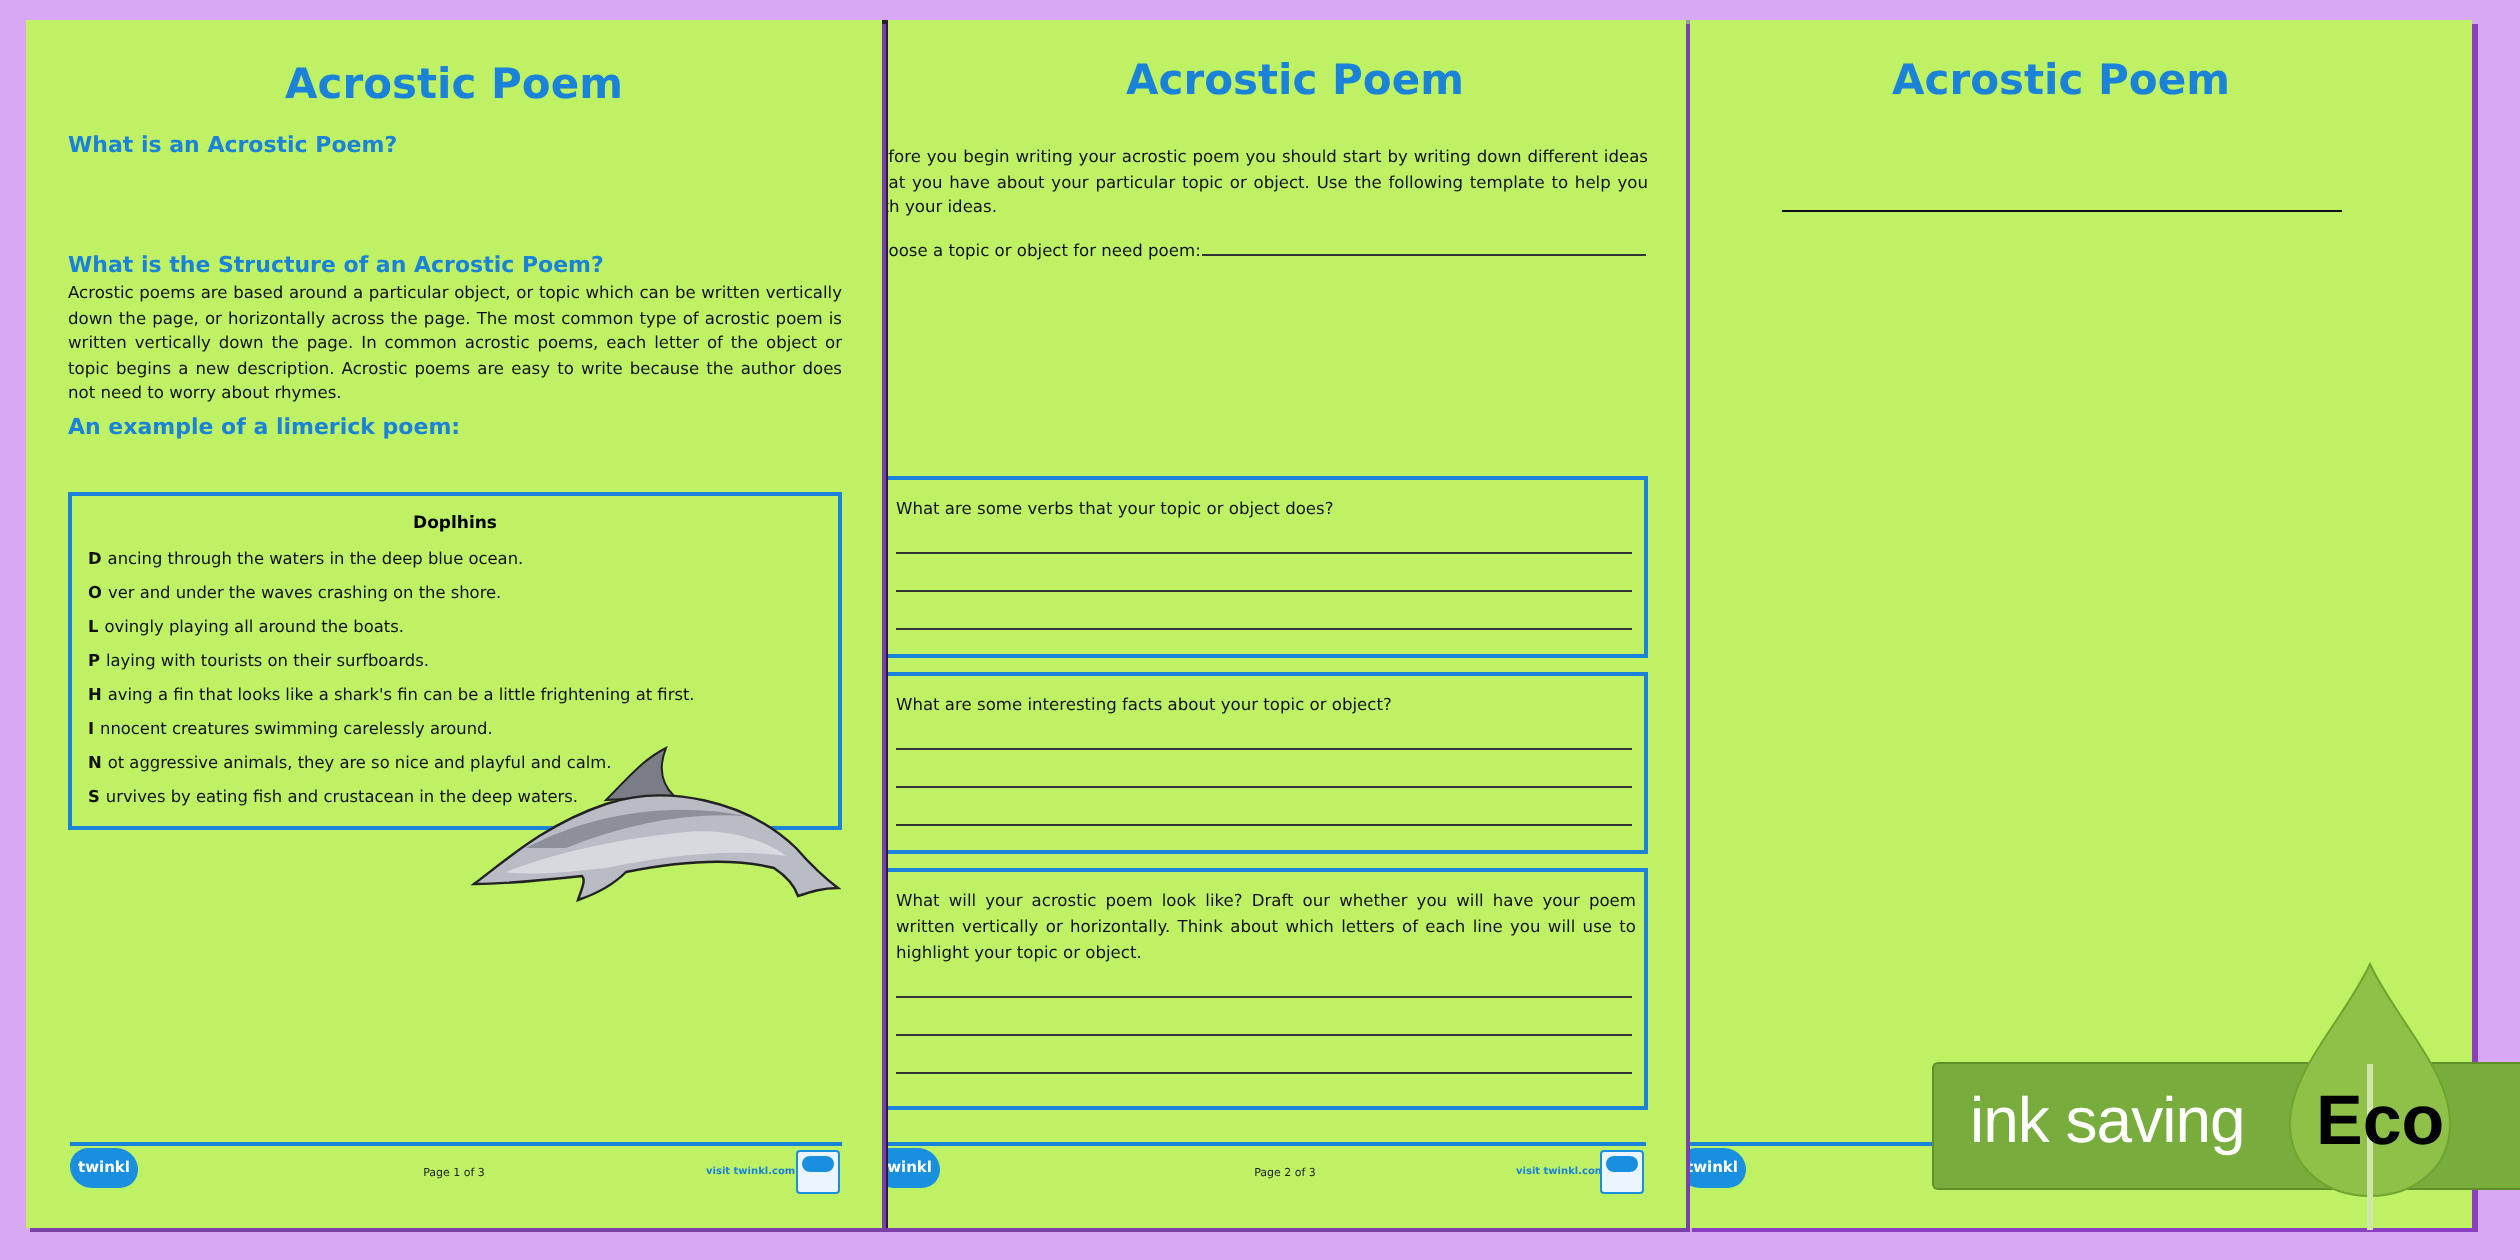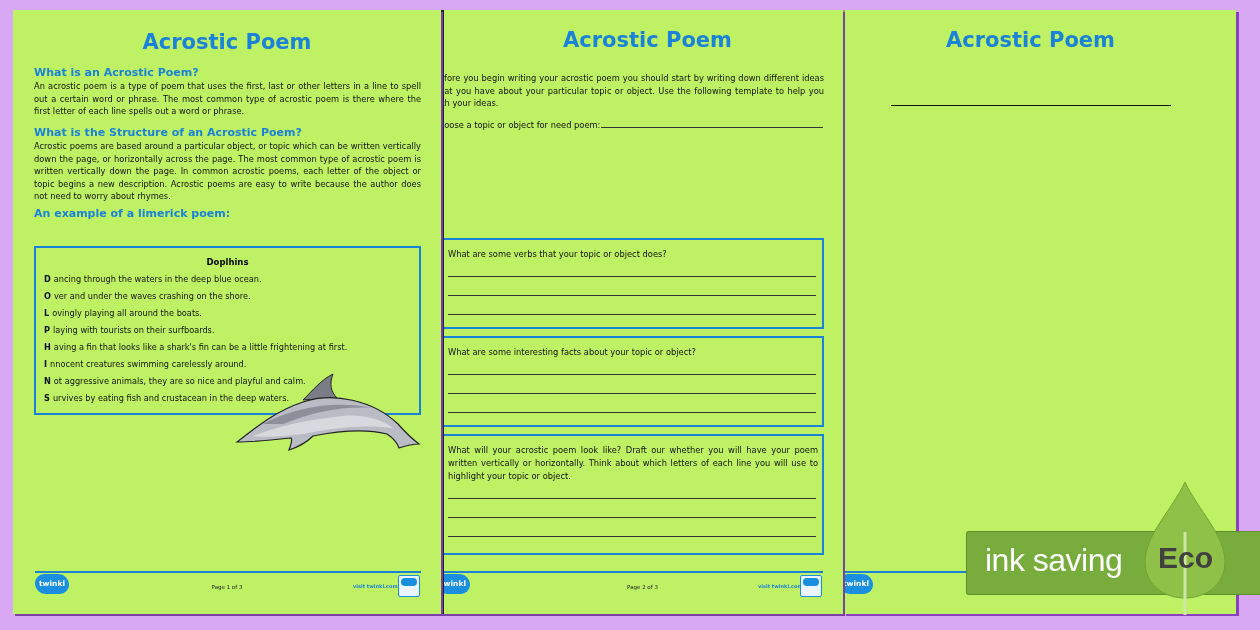--- a/index.html
+++ b/index.html
@@ -72,31 +72,30 @@
 
   
   .eco-banner {
     position: absolute; left: 966px; top: 531px; width: 294px; height: 64px;
     background: #78ad3e; border: 1px solid #5f8f2a; border-right: none;
     border-radius: 3px 0 0 3px; z-index: 10;
   }
   .eco-text { position: absolute; left: 18px; top: 10px; font-size: 32px; color: #fff; letter-spacing: -0.5px;
               font-family: "Liberation Sans", sans-serif; }
   .eco-drop { position: absolute; left: 1143px; top: 480px; width: 84px; height: 135px; z-index: 11; }
-  .eco-label { position: absolute; left: 1158px; top: 541px; font-size: 30px; font-weight: bold; color: #404040; z-index: 12;
+  .eco-label { position: absolute; left: 1158px; top: 541px; font-size: 35px; font-weight: bold; color: #000000; z-index: 12;
                font-family: "Liberation Sans", sans-serif; }
 </style>
 </head>
 <body>
 
 <div class="page" id="page1">
   <div class="title">Acrostic Poem</div>
 
   <div class="h2" style="top:56px;">What is an Acrostic Poem?</div>
-  <div class="para" style="top:70px;">An acrostic poem is a type of poem that uses the first, last or other letters in a line to spell out a certain word or phrase. The most common type of acrostic poem is there where the first letter of each line spells out a word or phrase.</div>
 
   <div class="h2" style="top:116px;">What is the Structure of an Acrostic Poem?</div>
   <div class="para" style="top:130px;">Acrostic poems are based around a particular object, or topic which can be written vertically down the page, or horizontally across the page. The most common type of acrostic poem is written vertically down the page. In common acrostic poems, each letter of the object or topic begins a new description. Acrostic poems are easy to write because the author does not need to worry about rhymes.</div>
 
   <div class="h2" style="top:197px;">An example of a limerick poem:</div>
 
   <div class="poem-box">
     <div class="poem-title">Doplhins</div>
     <div class="poem-line" style="top:26px;"><b>D</b><span>ancing through the waters in the deep blue ocean.</span></div>
     <div class="poem-line" style="top:43px;"><b>O</b><span>ver and under the waves crashing on the shore.</span></div>

